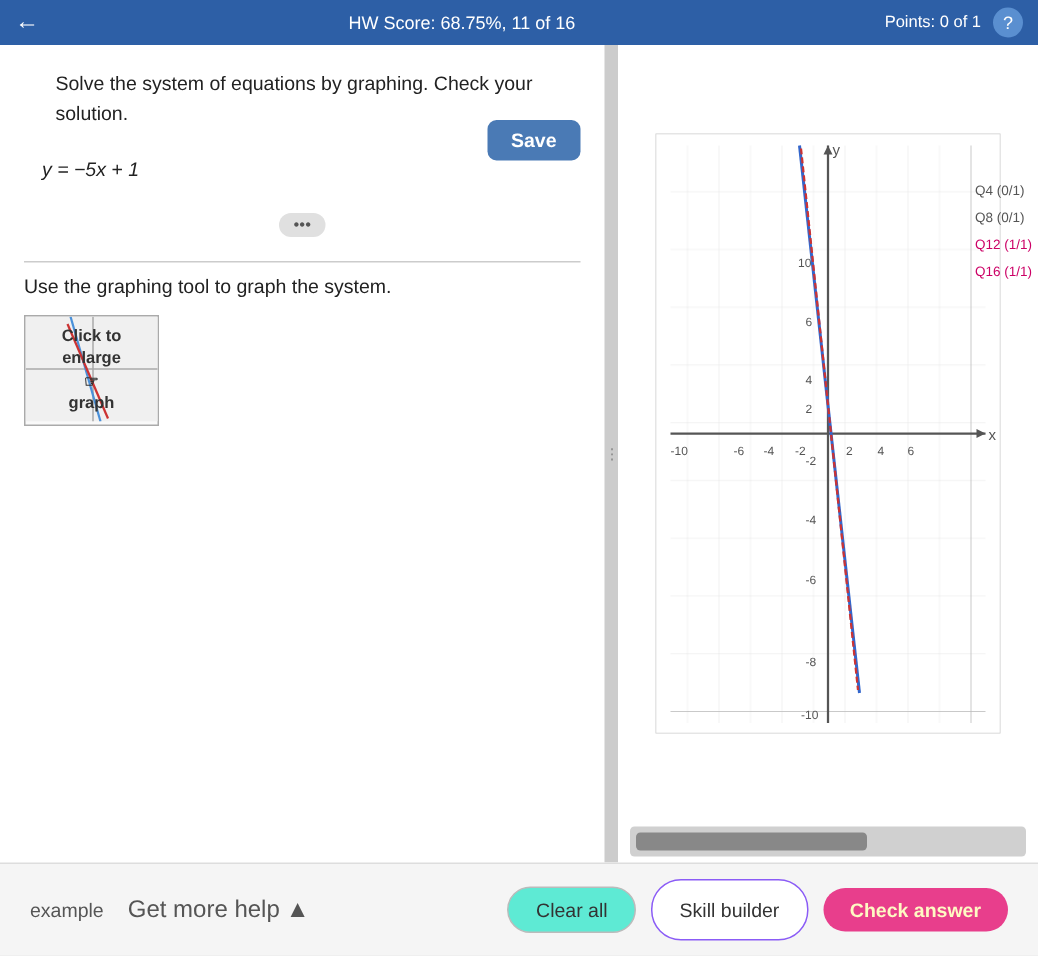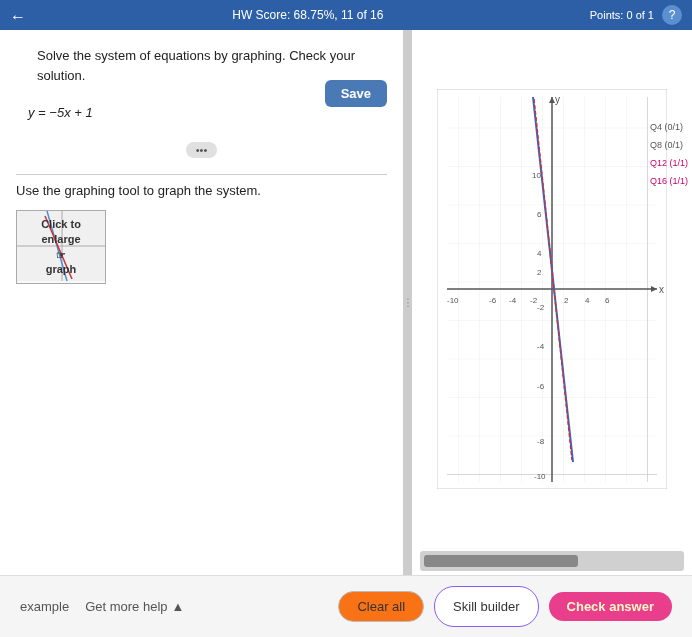--- a/index.html
+++ b/index.html
@@ -241,38 +241,38 @@
     }
 
     .example-link {
       font-size: 13px;
       color: #555;
       cursor: pointer;
       text-decoration: none;
     }
 
     .get-more-help-btn {
-      font-size: 13px;
+      font-size: 16px;
       color: #555;
       cursor: pointer;
       display: flex;
       align-items: center;
       gap: 4px;
       background: none;
       border: none;
     }
 
     .bottom-right {
       display: flex;
       gap: 10px;
       align-items: center;
     }
 
     .btn-clear-all {
-      background: #f97316;
+      background: #5eead4;
       border: 1px solid #bbb;
       border-radius: 20px;
       padding: 7px 18px;
       font-size: 13px;
       color: #333;
       cursor: pointer;
     }
 
     .btn-skill-builder {
       background: white;

